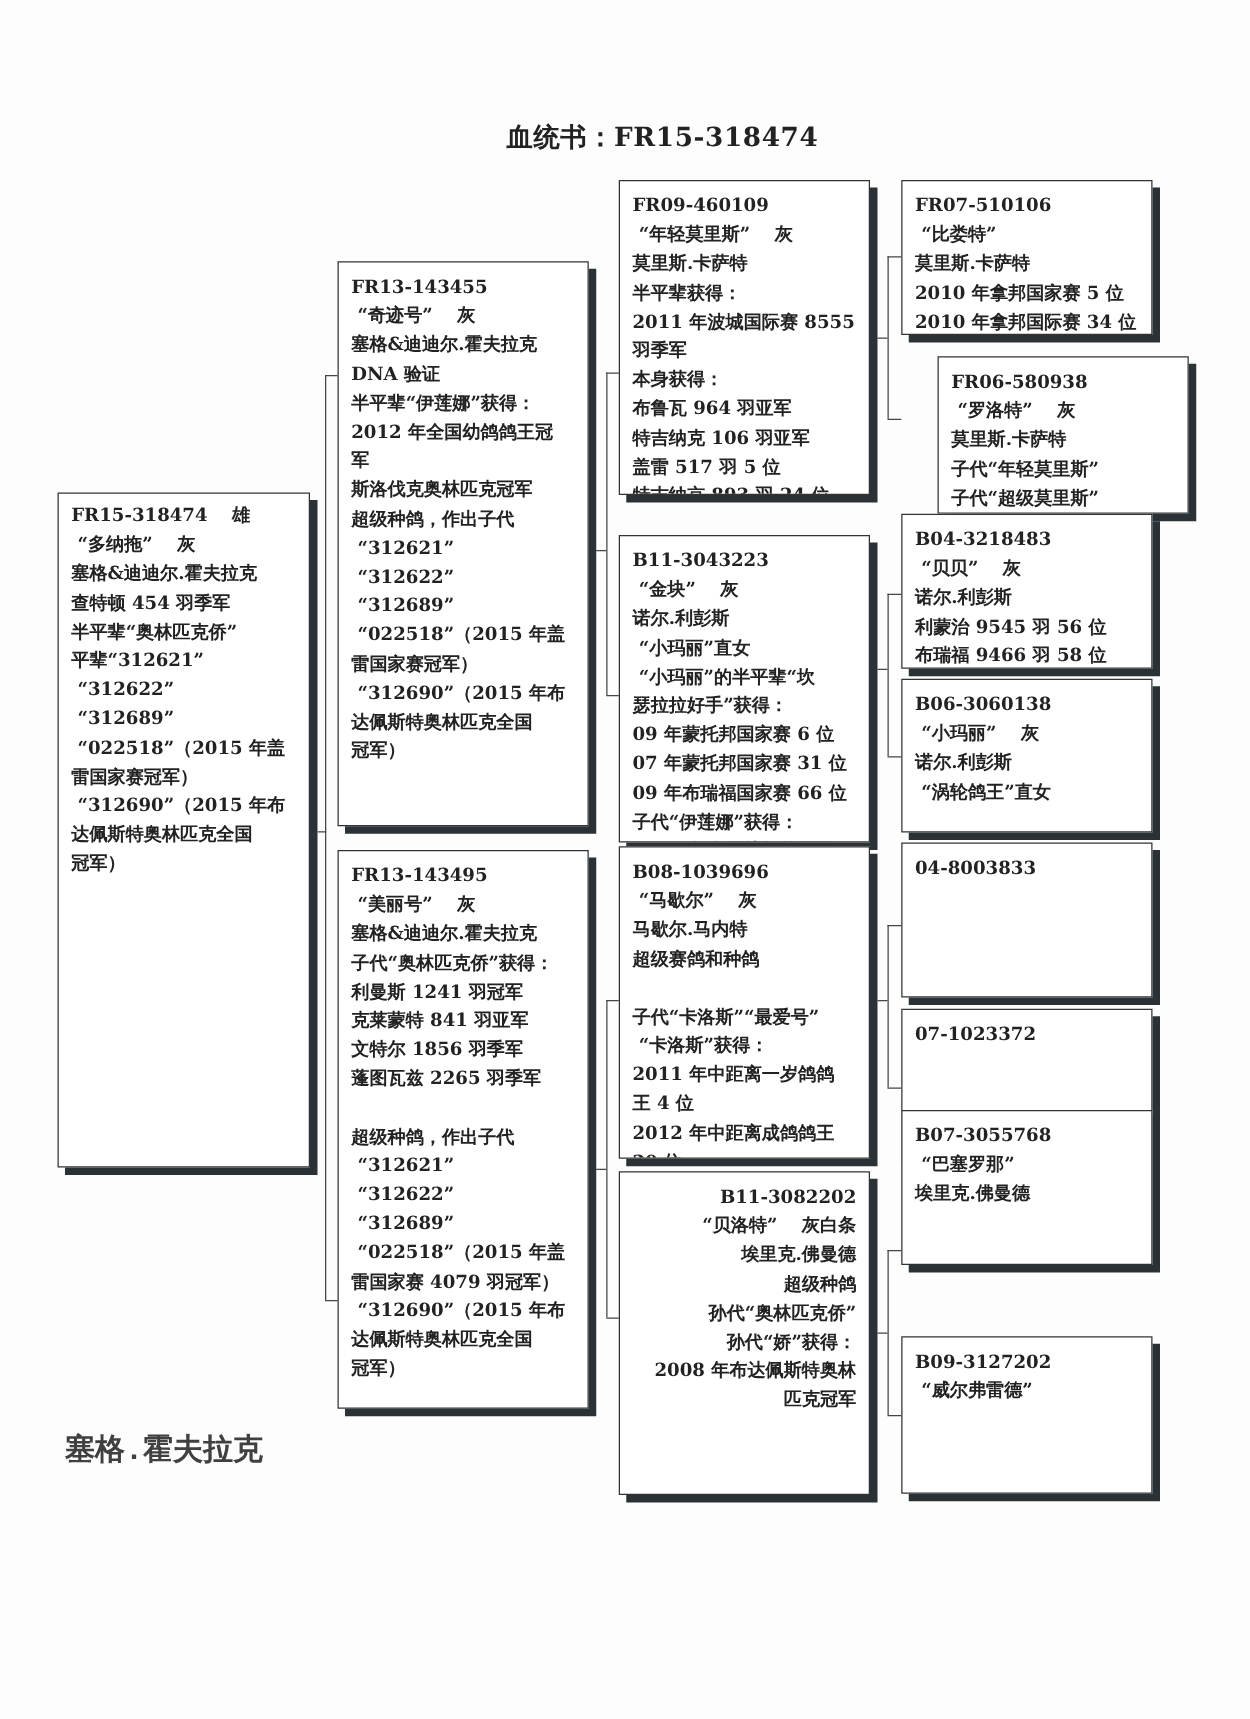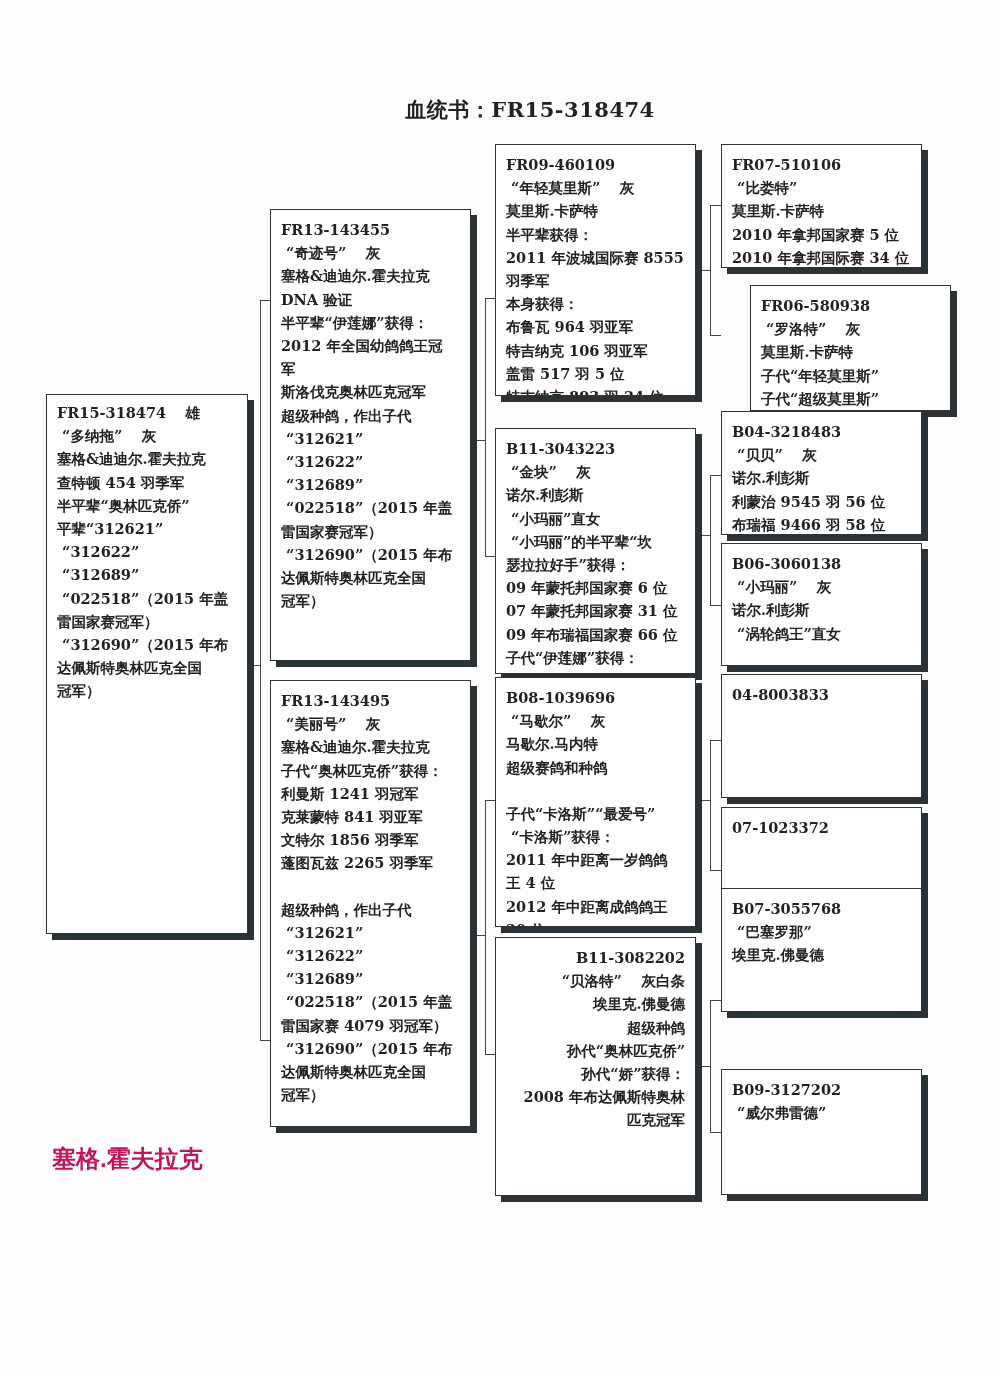--- a/index.html
+++ b/index.html
@@ -23,22 +23,22 @@
     font-size: 14.5px; line-height: 23.2px;
     overflow: hidden;
     font-weight: bold;
   }
   .box .line { white-space: pre; display: block; }
   .box .blank { height: 23px; }
   .line-h { position: absolute; height: 1.3px; background: #444; }
   .line-v { position: absolute; width: 1.3px; background: #444; }
   .owner-name {
     position: absolute; left: 52px; top: 1143px;
-    font-family: Liberation Sans, sans-serif;
-    font-size: 24px; font-weight: bold; color: #be185d;
+    font-family: Liberation Mono, monospace;
+    font-size: 24px; font-weight: bold; color: #404040;
   }
 </style>
 </head>
 <body>
 
 <div class="title">血统书：FR15-318474</div>
 
 <div class="box" style="left:46px; top:394px; width:202px; height:540px; padding-top:6px;">
     <span class="line">FR15-318474　 雄</span>
     <span class="line"> “多纳拖”　 灰</span>

